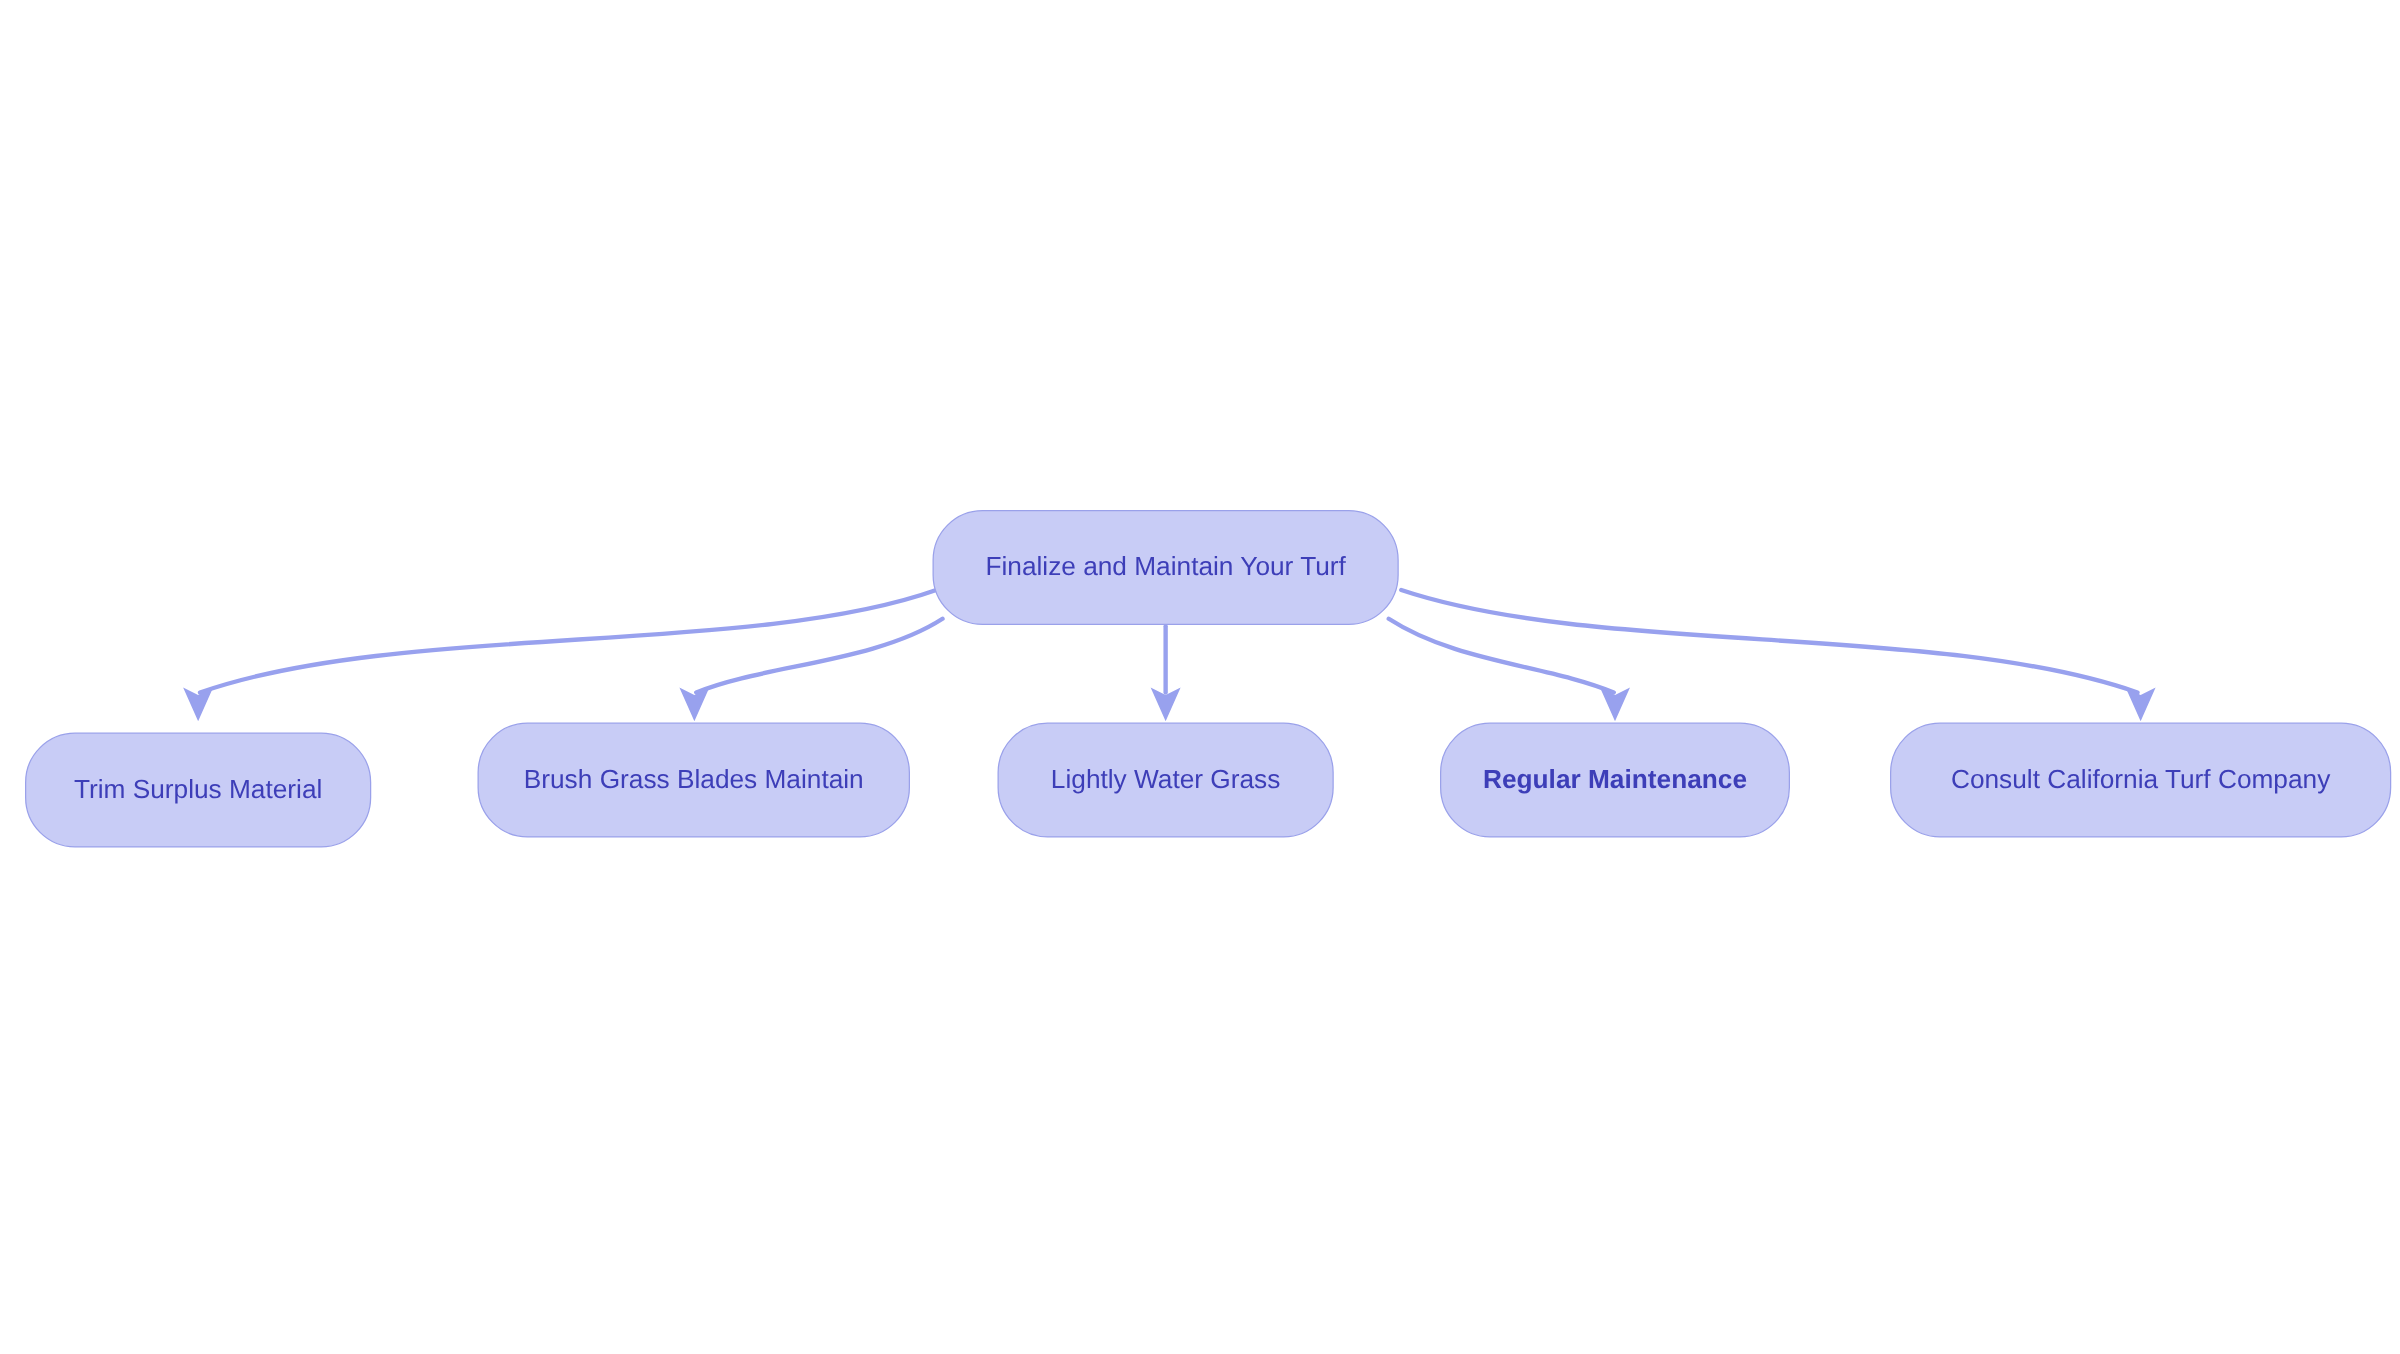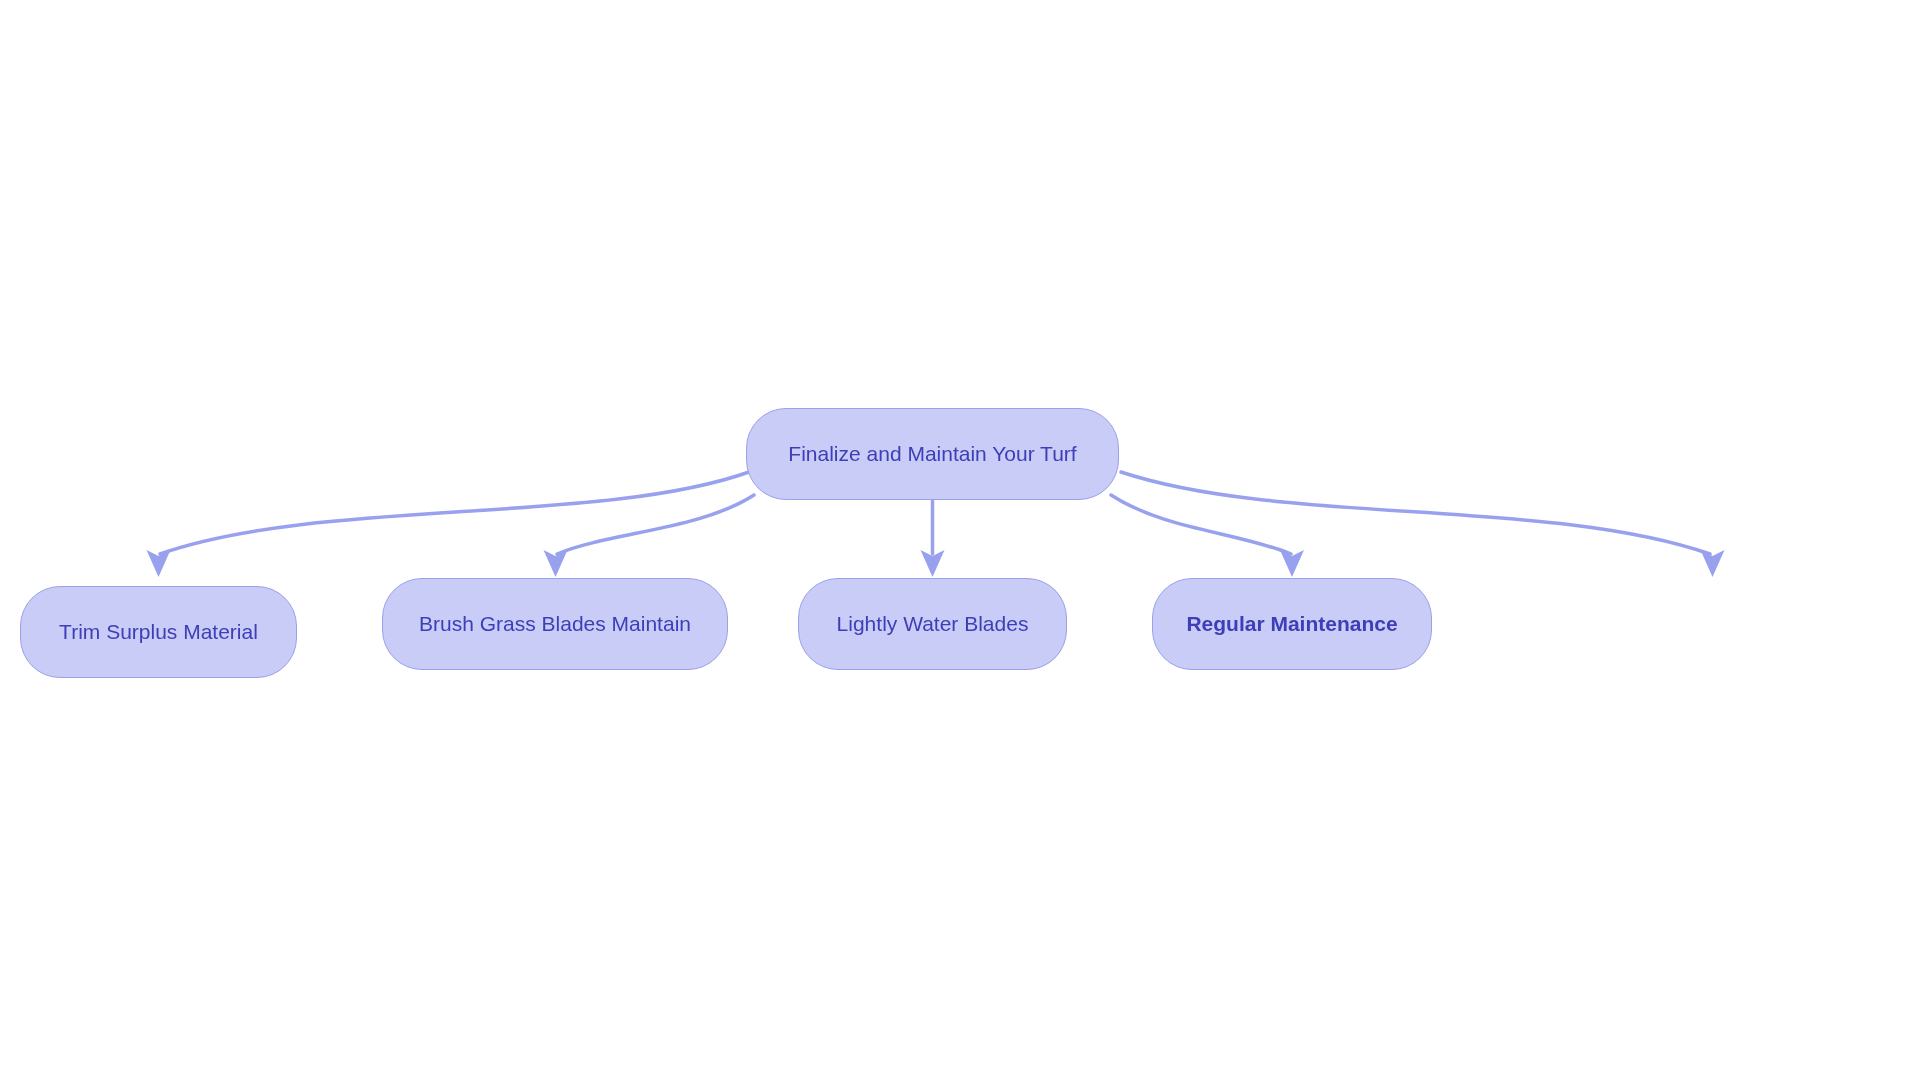--- a/index.html
+++ b/index.html
@@ -77,21 +77,24 @@
 
   <div class="node" style="left:20px; top:586px; width:277px; height:92px;">
     <span>Trim Surplus Material</span>
   </div>
 
   <div class="node" style="left:382px; top:578px; width:346px; height:92px;">
     <span>Brush Grass Blades Maintain</span>
   </div>
 
   <div class="node" style="left:798px; top:578px; width:269px; height:92px;">
-    <span>Lightly Water Blades</span>
+    <span>Lightly Water Grass</span>
   </div>
 
   <div class="node" style="left:1152px; top:578px; width:280px; height:92px;font-weight:bold;">
     <span>Regular Maintenance</span>
   </div>
 
+  <div class="node" style="left:1512px; top:578px; width:401px; height:92px;">
+    <span>Consult California Turf Company</span>
+  </div>
 
 </div>
 
 </body></html>

